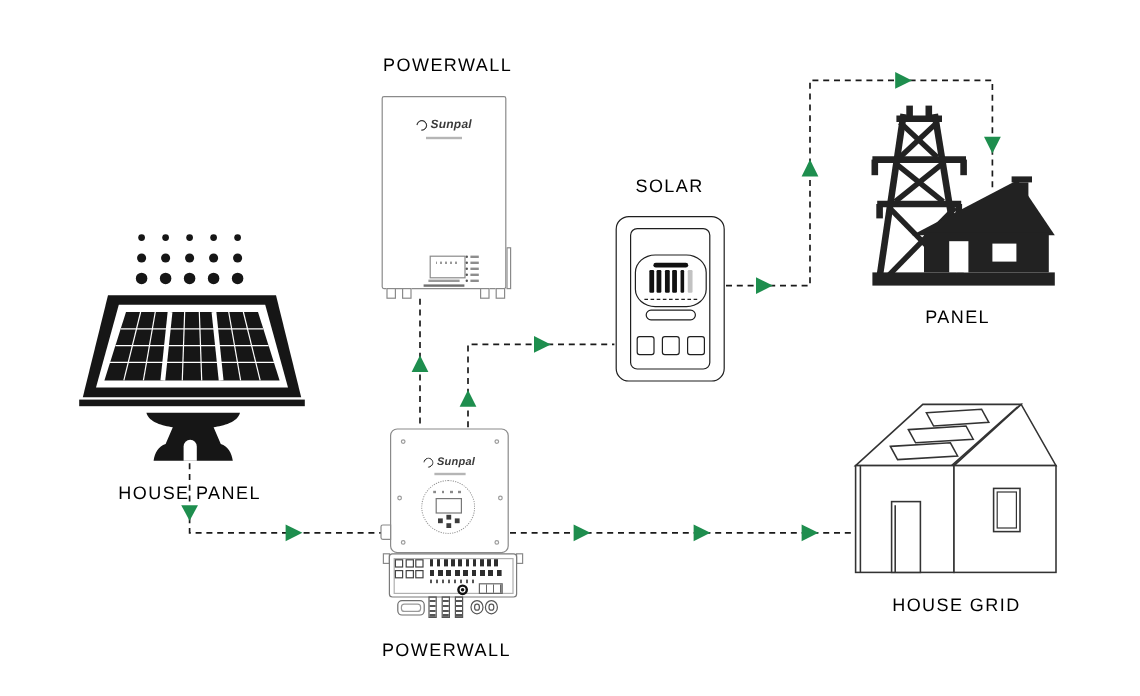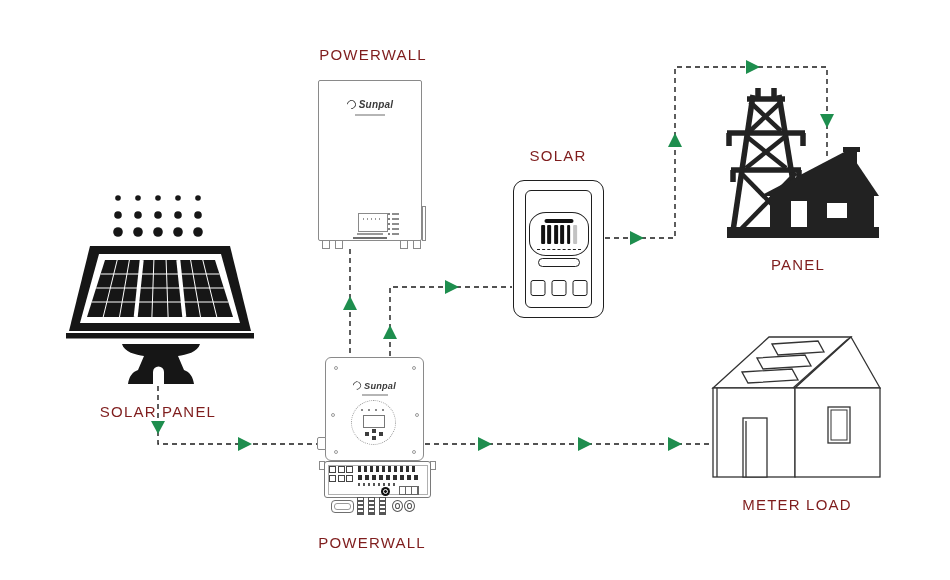--- a/index.html
+++ b/index.html
@@ -1,20 +1,20 @@
 <!DOCTYPE html>
 <html><head>
 <meta charset="utf-8">
 <style>
   html,body{margin:0;padding:0;background:#fff;}
   #stage{position:relative;width:950px;height:580px;background:#ffffff;overflow:hidden;
          font-family:"Liberation Sans",sans-serif;}
   svg{position:absolute;left:0;top:0;}
   .node-label{position:absolute;font-size:15px;font-weight:500;letter-spacing:1.2px;
-              color:#7f1d1d;transform:translateX(-50%);white-space:nowrap;}
+              color:#000000;transform:translateX(-50%);white-space:nowrap;}
   
   .device{position:absolute;background:#fff;border:1.3px solid #8a8a8a;box-sizing:border-box;padding-left:35px;}
   .logo{position:absolute;left:0;right:0;display:flex;align-items:center;justify-content:center;gap:3px;}
   .logo-mark{width:9px;height:9px;border:1.7px solid #3a3a3a;border-radius:50%;
              border-left-color:transparent;transform:rotate(-40deg);box-sizing:border-box;}
   .logo-text{font-size:10px;font-weight:700;font-style:italic;color:#3a3a3a;letter-spacing:.2px;}
   .logo-tag{position:absolute;left:50%;transform:translateX(-50%);width:30px;height:2px;background:#b5b5b5;}
   
   .pw-screen{position:absolute;left:39px;top:132px;width:28px;height:17px;border:1px solid #8a8a8a;}
   .pw-screen-dots{position:absolute;left:4px;top:4px;width:19px;height:2px;
@@ -306,17 +306,17 @@
     <div class="meter-keys">
       <i></i>
       <i></i>
       <i></i>
     </div>
   </div>
 
   <div class="node-label" style="left:373px;top:46px;">POWERWALL</div>
   <div class="node-label" style="left:558px;top:147px;">SOLAR</div>
   <div class="node-label" style="left:798px;top:256px;">PANEL</div>
-  <div class="node-label" style="left:158px;top:403px;">SOLAR PANEL</div>
-  <div class="node-label" style="left:797px;top:496px;">METER LOAD</div>
+  <div class="node-label" style="left:158px;top:403px;">HOUSE PANEL</div>
+  <div class="node-label" style="left:797px;top:496px;">HOUSE GRID</div>
   <div class="node-label" style="left:372px;top:534px;">POWERWALL</div>
 
 </div>
 
 </body></html>

